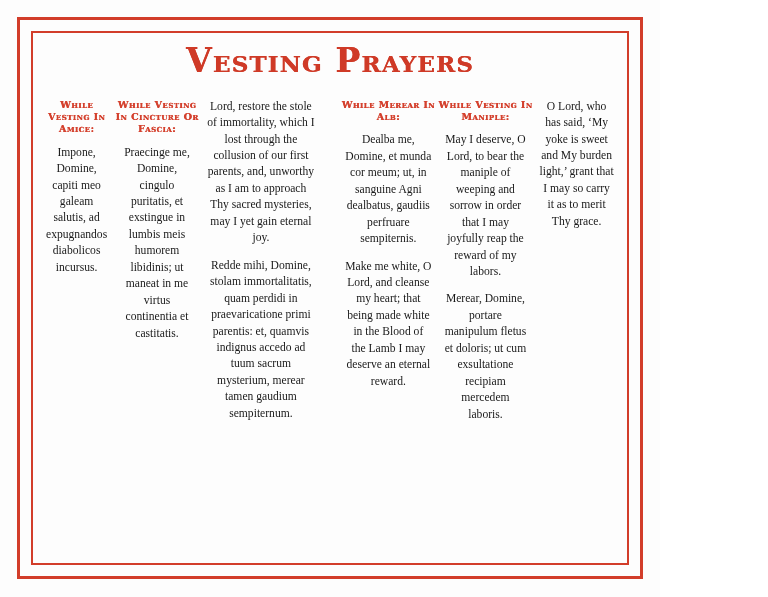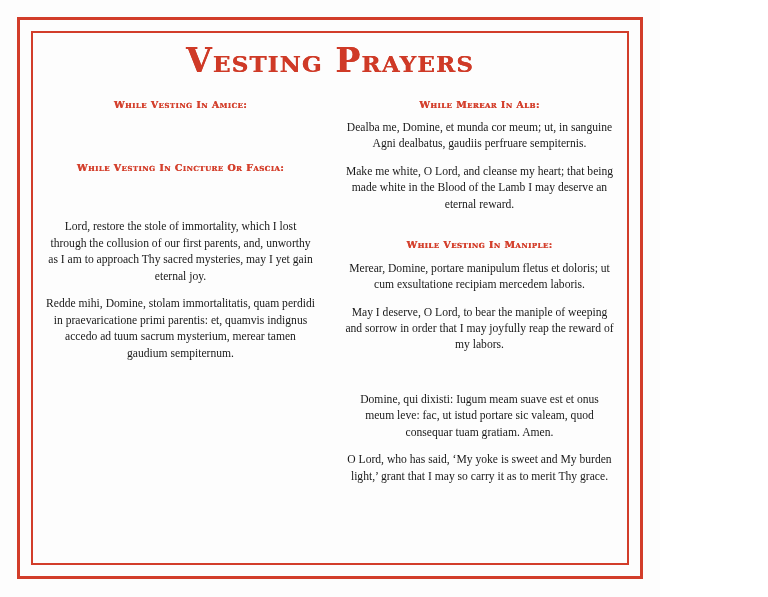--- a/index.html
+++ b/index.html
@@ -69,21 +69,20 @@
 
   
   #columns {
     display: grid;
     grid-template-columns: 1fr 1fr;
     column-gap: 18px;
     margin-top: 20px;
   }
   .col {
     display: flex;
-    flex-direction: column;
   }
 
   .prayer-block {
     margin-bottom: 6px;
   }
 
   .block-heading {
     text-align: center;
     color: #d4412e;
     font-family: "DejaVu Serif", "Liberation Serif", serif;
@@ -123,26 +122,28 @@
   <div id="content">
 
     <h1 id="doc-title">Vesting Prayers</h1>
 
     <div id="columns">
 
       <div class="col">
 
         <div class="prayer-block">
           <div class="block-heading">While Vesting In Amice:</div>
+          <p class="prayer-text">Impone, Domine, capiti meo galeam salutis, ad expugnandos diabolicos incursus.</p>
         </div>
 
         <div class="spacer-amice"></div>
 
         <div class="prayer-block">
           <div class="block-heading">While Vesting In Cincture Or Fascia:</div>
+          <p class="prayer-text">Praecinge me, Domine, cingulo puritatis, et exstingue in lumbis meis humorem libidinis; ut maneat in me virtus continentia et castitatis.</p>
         </div>
 
         <div class="spacer-cincture"></div>
 
         <div class="prayer-block">
           <p class="prayer-text">Lord, restore the stole of immortality, which I lost through the collusion of our first parents, and, unworthy as I am to approach Thy sacred mysteries, may I yet gain eternal joy.</p>
           <p class="prayer-text">Redde mihi, Domine, stolam immortalitatis, quam perdidi in praevaricatione primi parentis: et, quamvis indignus accedo ad tuum sacrum mysterium, merear tamen gaudium sempiternum.</p>
         </div>
 
       </div>
@@ -152,28 +153,27 @@
         <div class="prayer-block">
           <div class="block-heading">While Merear In Alb:</div>
           <p class="prayer-text">Dealba me, Domine, et munda cor meum; ut, in sanguine Agni dealbatus, gaudiis perfruare sempiternis.</p>
           <p class="prayer-text">Make me white, O Lord, and cleanse my heart; that being made white in the Blood of the Lamb I may deserve an eternal reward.</p>
         </div>
 
         <div class="spacer-alb"></div>
 
         <div class="prayer-block">
           <div class="block-heading">While Vesting In Maniple:</div>
+          <p class="prayer-text">May I deserve, O Lord, to bear the maniple of weeping and sorrow in order that I may joyfully reap the reward of my labors.</p>
           <p class="prayer-text">Merear, Domine, portare manipulum fletus et doloris; ut cum exsultatione recipiam mercedem laboris.</p>
-          <p class="prayer-text">May I deserve, O Lord, to bear the maniple of weeping and sorrow in order that I may joyfully reap the reward of my labors.</p>
         </div>
 
         <div class="spacer-maniple"></div>
 
         <div class="prayer-block">
-          <p class="prayer-text">Domine, qui dixisti: Iugum meam suave est et onus meum leve: fac, ut istud portare sic valeam, quod consequar tuam gratiam. Amen.</p>
           <p class="prayer-text">O Lord, who has said, ‘My yoke is sweet and My burden light,’ grant that I may so carry it as to merit Thy grace.</p>
         </div>
 
       </div>
 
     </div>
   </div>
 </div>
 
 </body></html>

